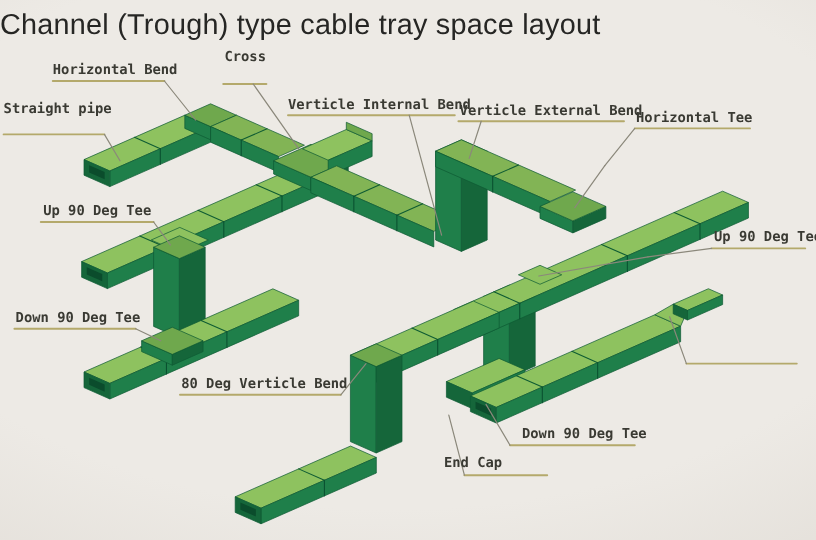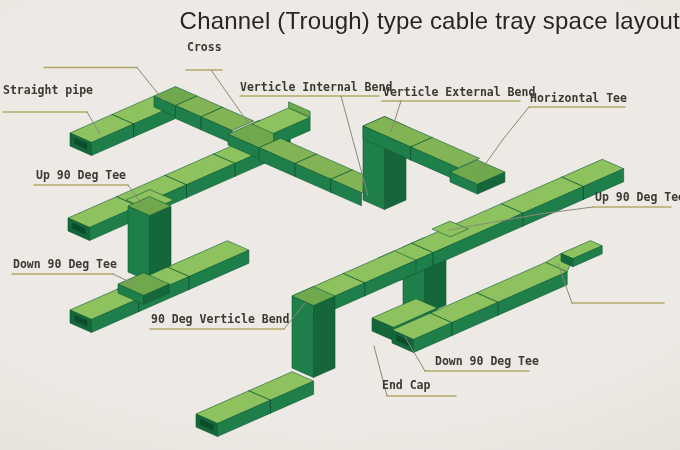--- a/index.html
+++ b/index.html
@@ -1,20 +1,20 @@
 <!DOCTYPE html>
 <html><head>
 <meta charset="utf-8">
 <style>
   html,body{margin:0;padding:0;background:#555;}
   .stage{position:relative;width:680px;height:450px;overflow:hidden;
     background:radial-gradient(115% 95% at 48% 42%, #edeae5 55%, #e5e1db 78%, #d7d3cb 100%);
     font-family:"Liberation Sans",sans-serif;}
   svg.scene{position:absolute;left:0;top:0;}
-  .title{position:absolute;top:7px;left:0;right:0;text-align:right;
+  .title{position:absolute;top:7px;left:0;right:0;text-align:left;
     font:normal 24px/1.2 "Liberation Sans",sans-serif;color:#262624;letter-spacing:.2px;}
   .lbl{position:absolute;white-space:nowrap;
     font:bold 11.5px/1.15 "DejaVu Sans Mono",monospace;color:#3a3a33;letter-spacing:0;}
 </style>
 </head>
 <body>
 
 <div class="stage">
   <svg class="scene" id="scene" width="680" height="450" viewBox="0 0 680 450">
       <g>
@@ -188,24 +188,25 @@
         <line x1="113" y1="274" x2="134" y2="284" stroke="#8b887b" stroke-width="1" stroke-linecap="round"></line>
         <line x1="572" y1="303" x2="558" y2="264" stroke="#8b887b" stroke-width="1" stroke-linecap="round"></line>
         <line x1="284" y1="329" x2="305" y2="303" stroke="#8b887b" stroke-width="1" stroke-linecap="round"></line>
         <line x1="425" y1="371" x2="405" y2="337" stroke="#8b887b" stroke-width="1" stroke-linecap="round"></line>
         <line x1="387" y1="396" x2="374" y2="346" stroke="#8b887b" stroke-width="1" stroke-linecap="round"></line>
       </g>
     </svg>
 
   <div class="title">Channel (Trough) type cable tray space layout</div>
 
+  <div class="lbl" style="left:44px;top:52px">Horizontal Bend</div>
   <div class="lbl" style="left:187px;top:41px">Cross</div>
   <div class="lbl" style="left:240px;top:81px">Verticle Internal Bend</div>
   <div class="lbl" style="left:383px;top:86px">Verticle External Bend</div>
   <div class="lbl" style="left:530px;top:92px">Horizontal Tee</div>
   <div class="lbl" style="left:3px;top:84px">Straight pipe</div>
   <div class="lbl" style="left:36px;top:169px">Up 90 Deg Tee</div>
   <div class="lbl" style="left:595px;top:191px">Up 90 Deg Tee</div>
   <div class="lbl" style="left:13px;top:258px">Down 90 Deg Tee</div>
-  <div class="lbl" style="left:151px;top:313px">90 Deg Verticle Bend</div>
+  <div class="lbl" style="left:151px;top:313px">80 Deg Verticle Bend</div>
   <div class="lbl" style="left:435px;top:355px">Down 90 Deg Tee</div>
-  <div class="lbl" style="left:382px;top:379px">End Cap</div>
+  <div class="lbl" style="left:370px;top:379px">End Cap</div>
 </div>
 
 </body></html>

